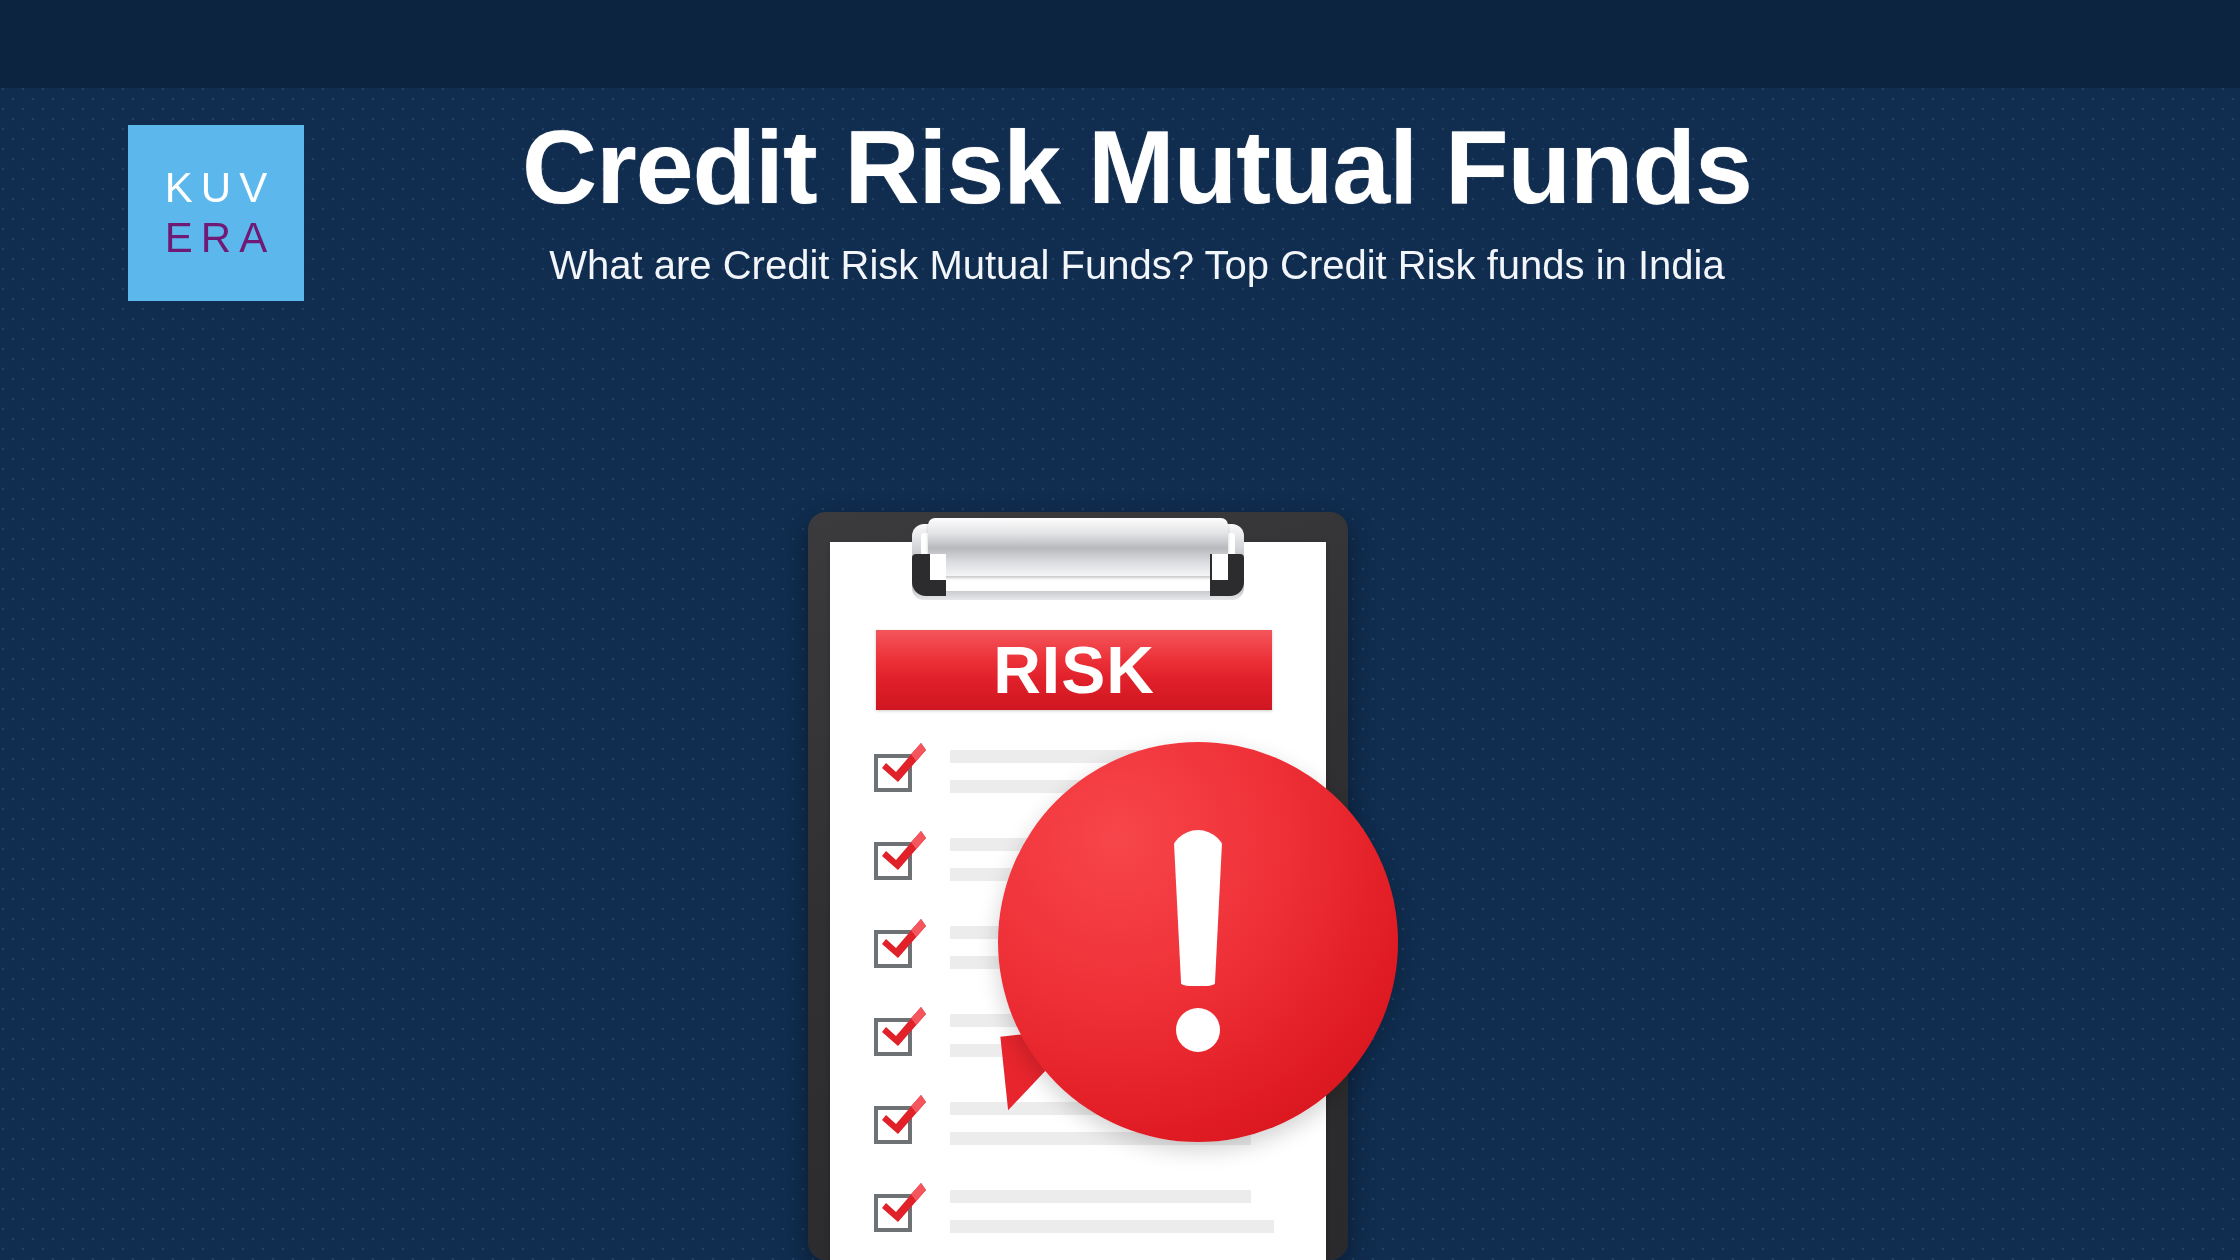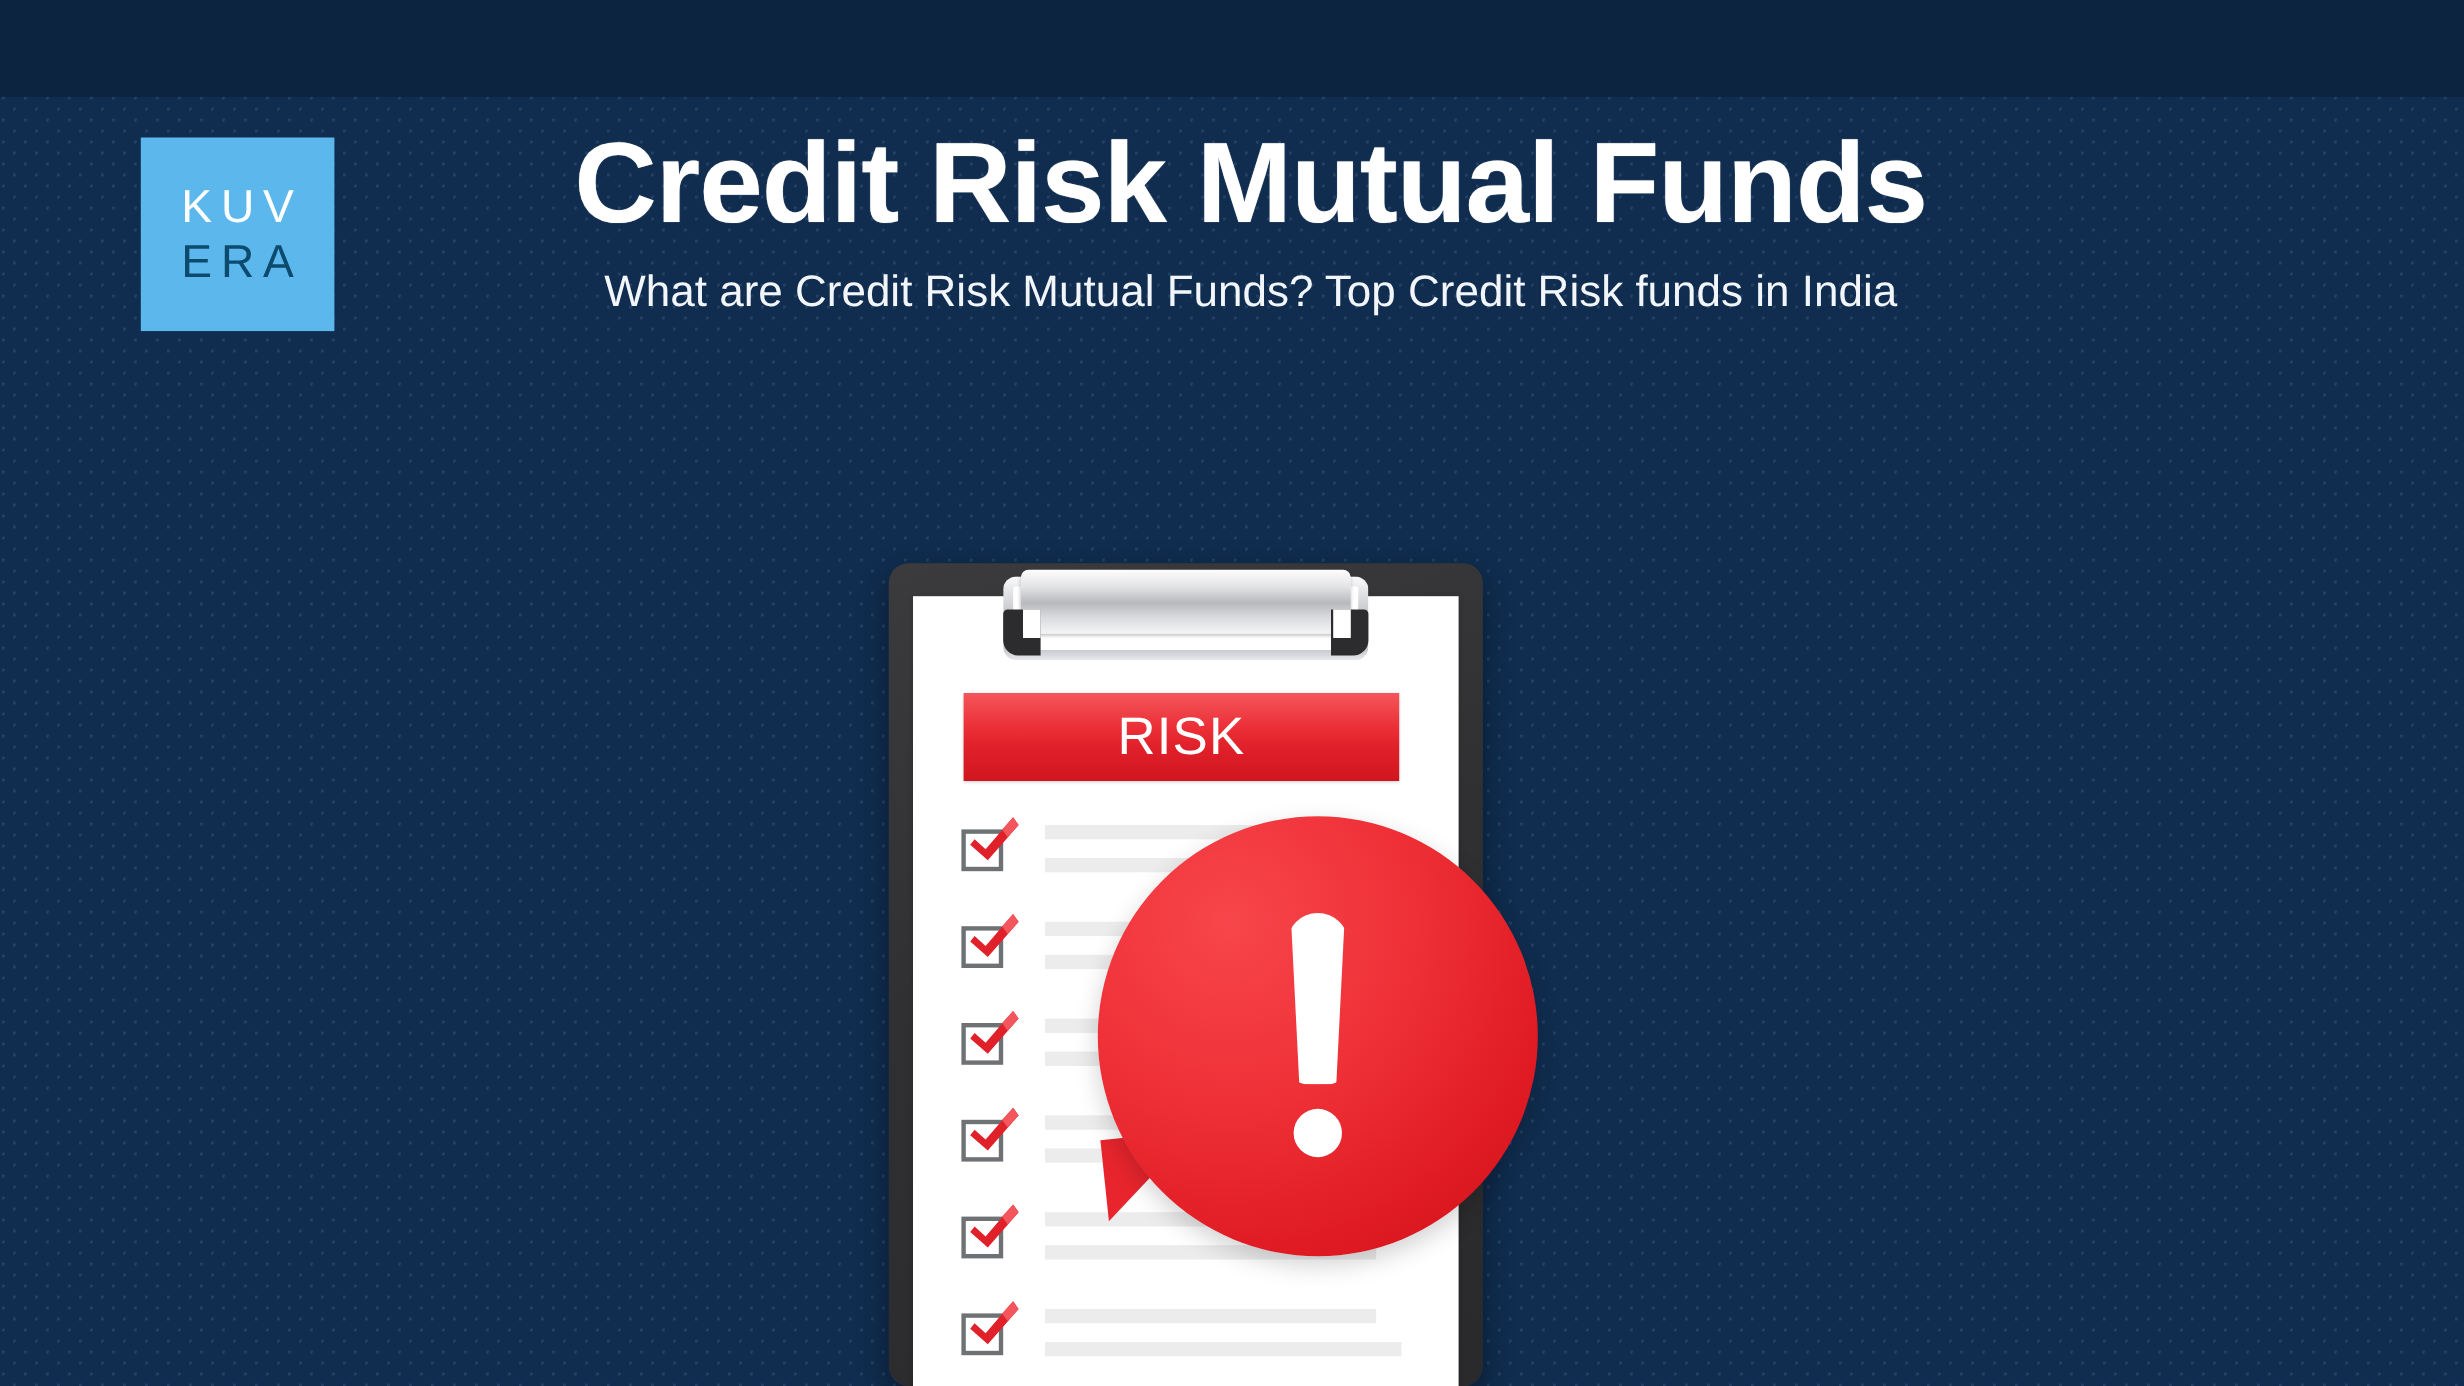--- a/index.html
+++ b/index.html
@@ -63,21 +63,21 @@
   .logo-era {
     font-family: "Liberation Sans", sans-serif;
     font-size: 42px;
     font-weight: 400;
     letter-spacing: 8px;
     line-height: 1.18;
     text-indent: 8px;
     white-space: nowrap;
   }
   .logo-kuv { color: #ffffff; }
-  .logo-era { color: #0c4a6e; }
+  .logo-era { color: #701a75; }
 
   
   .headline-block {
     position: absolute;
     left: 390px;
     top: 112px;
     width: 1494px;
     text-align: center;
   }
   .headline {
@@ -182,22 +182,22 @@
     height: 80px;
     background: linear-gradient(180deg,#f4565b 0%,#ec3038 38%,#e0202a 62%,#cf1620 100%);
     display: flex;
     align-items: center;
     justify-content: center;
     box-shadow: 0 1px 3px rgba(0,0,0,0.2);
   }
   .risk-banner-label {
     color: #ffffff;
     font-family: "Liberation Sans", sans-serif;
-    font-weight: 400;
-    font-size: 48px;
+    font-weight: 700;
+    font-size: 66px;
     letter-spacing: 1px;
     line-height: 1;
   }
 
   
   .checklist {
     position: absolute;
     left: 66px;
     top: 232px;
     width: 400px;

